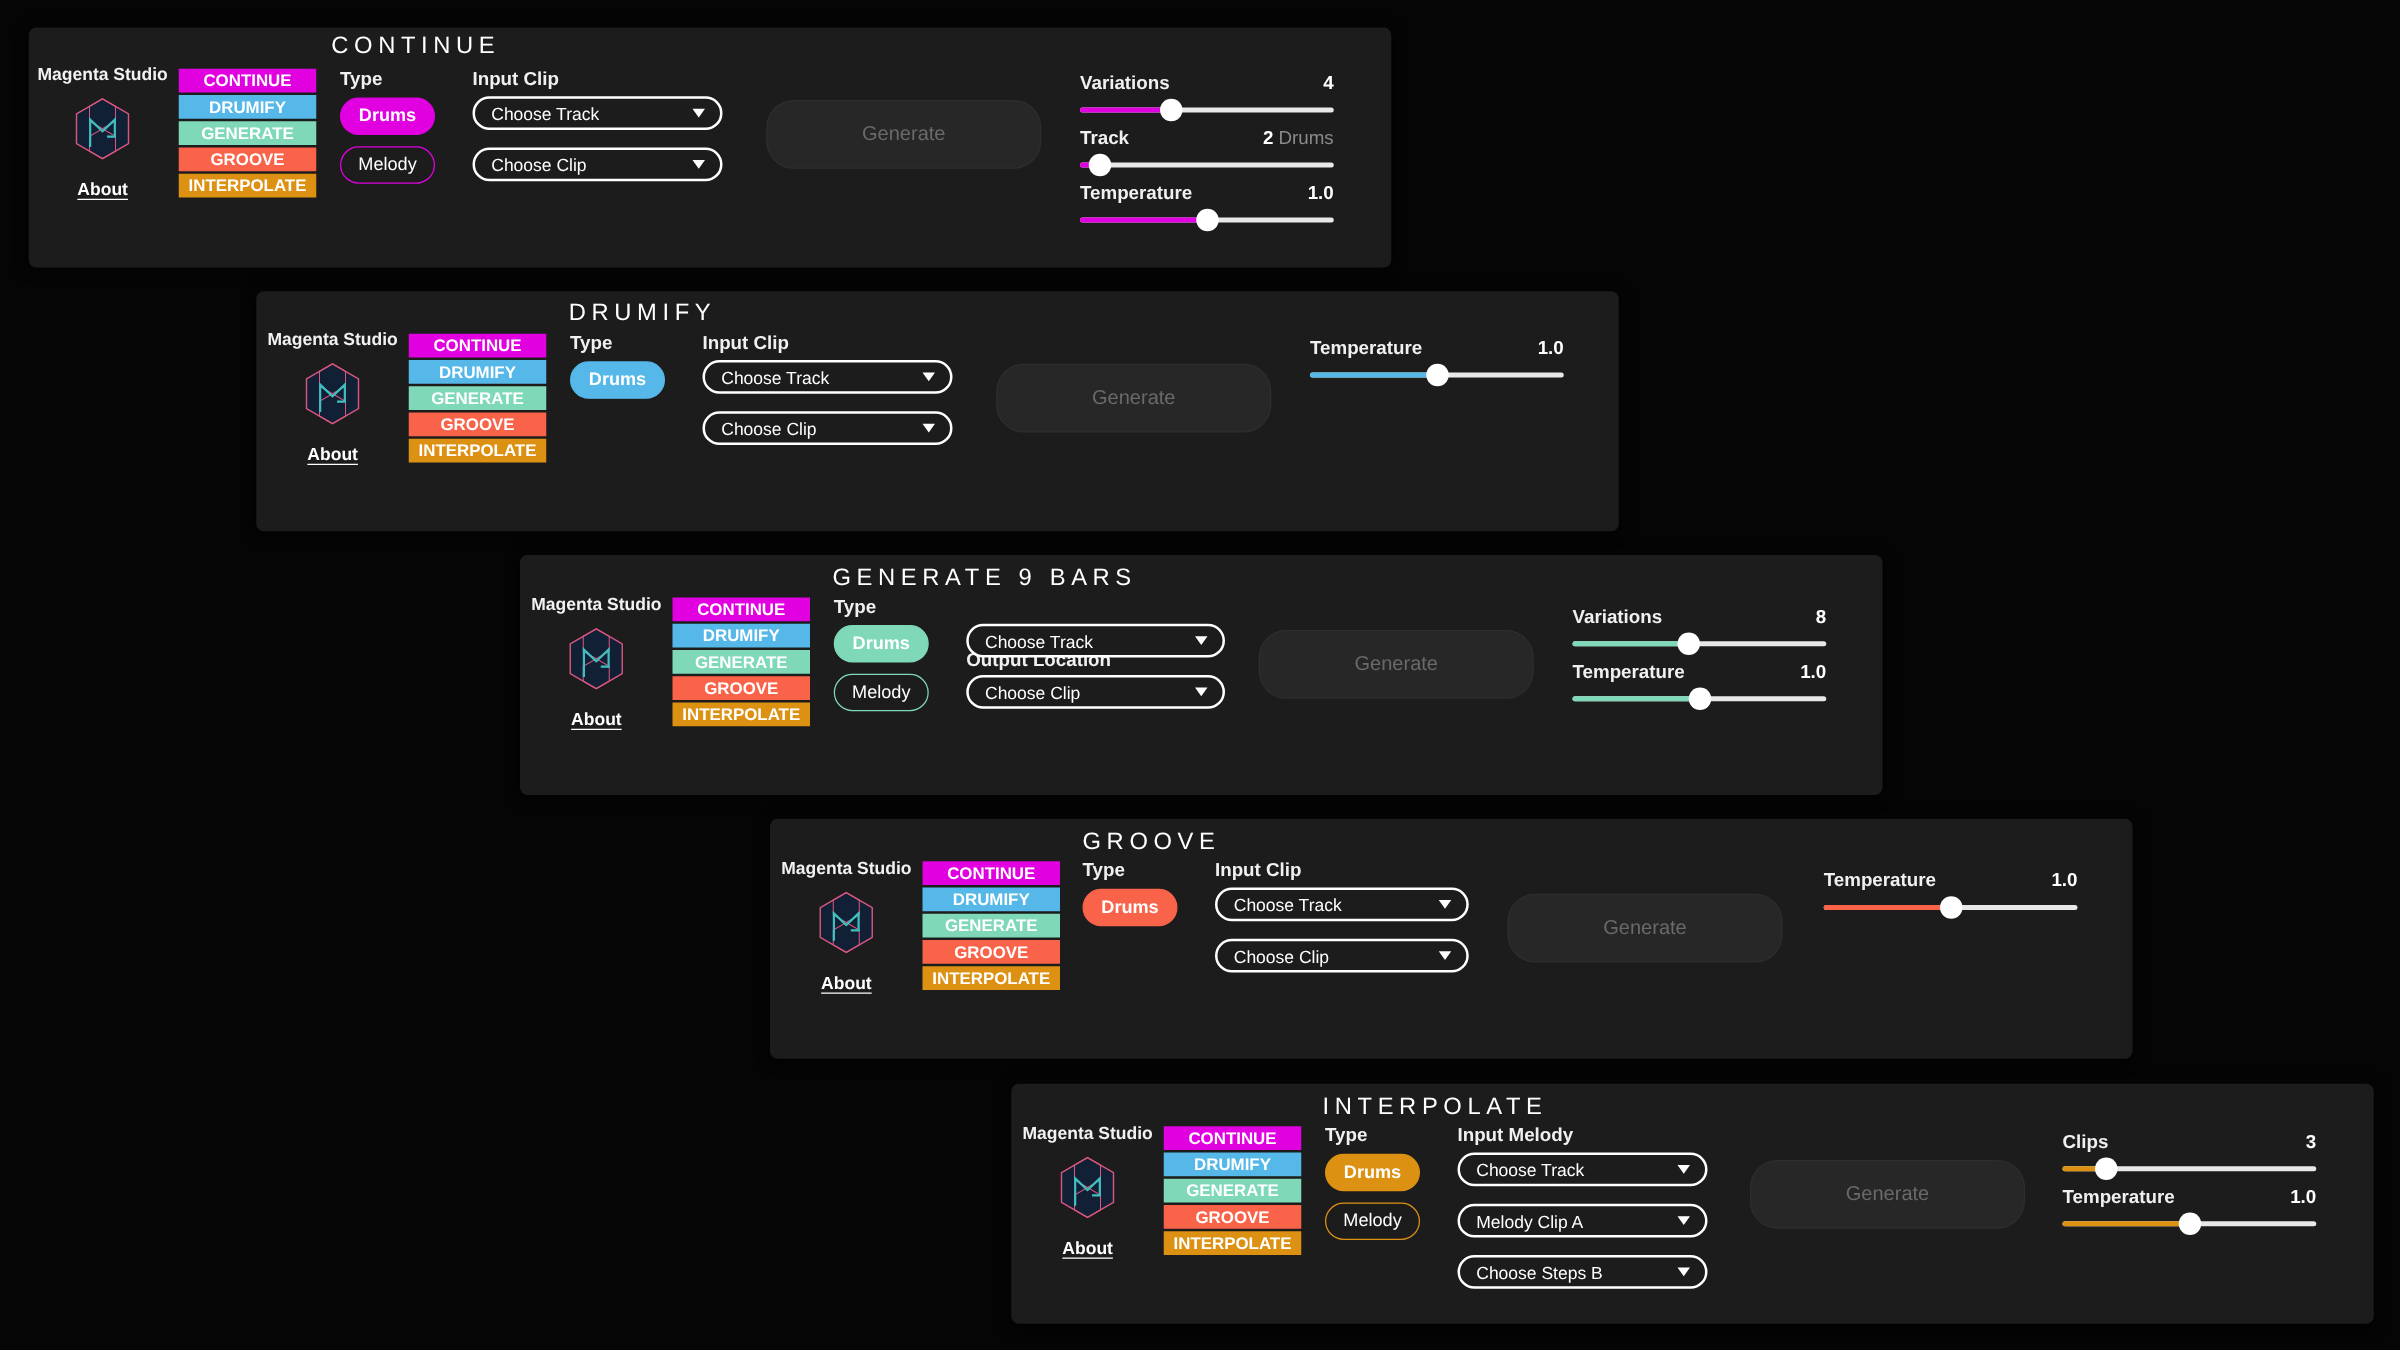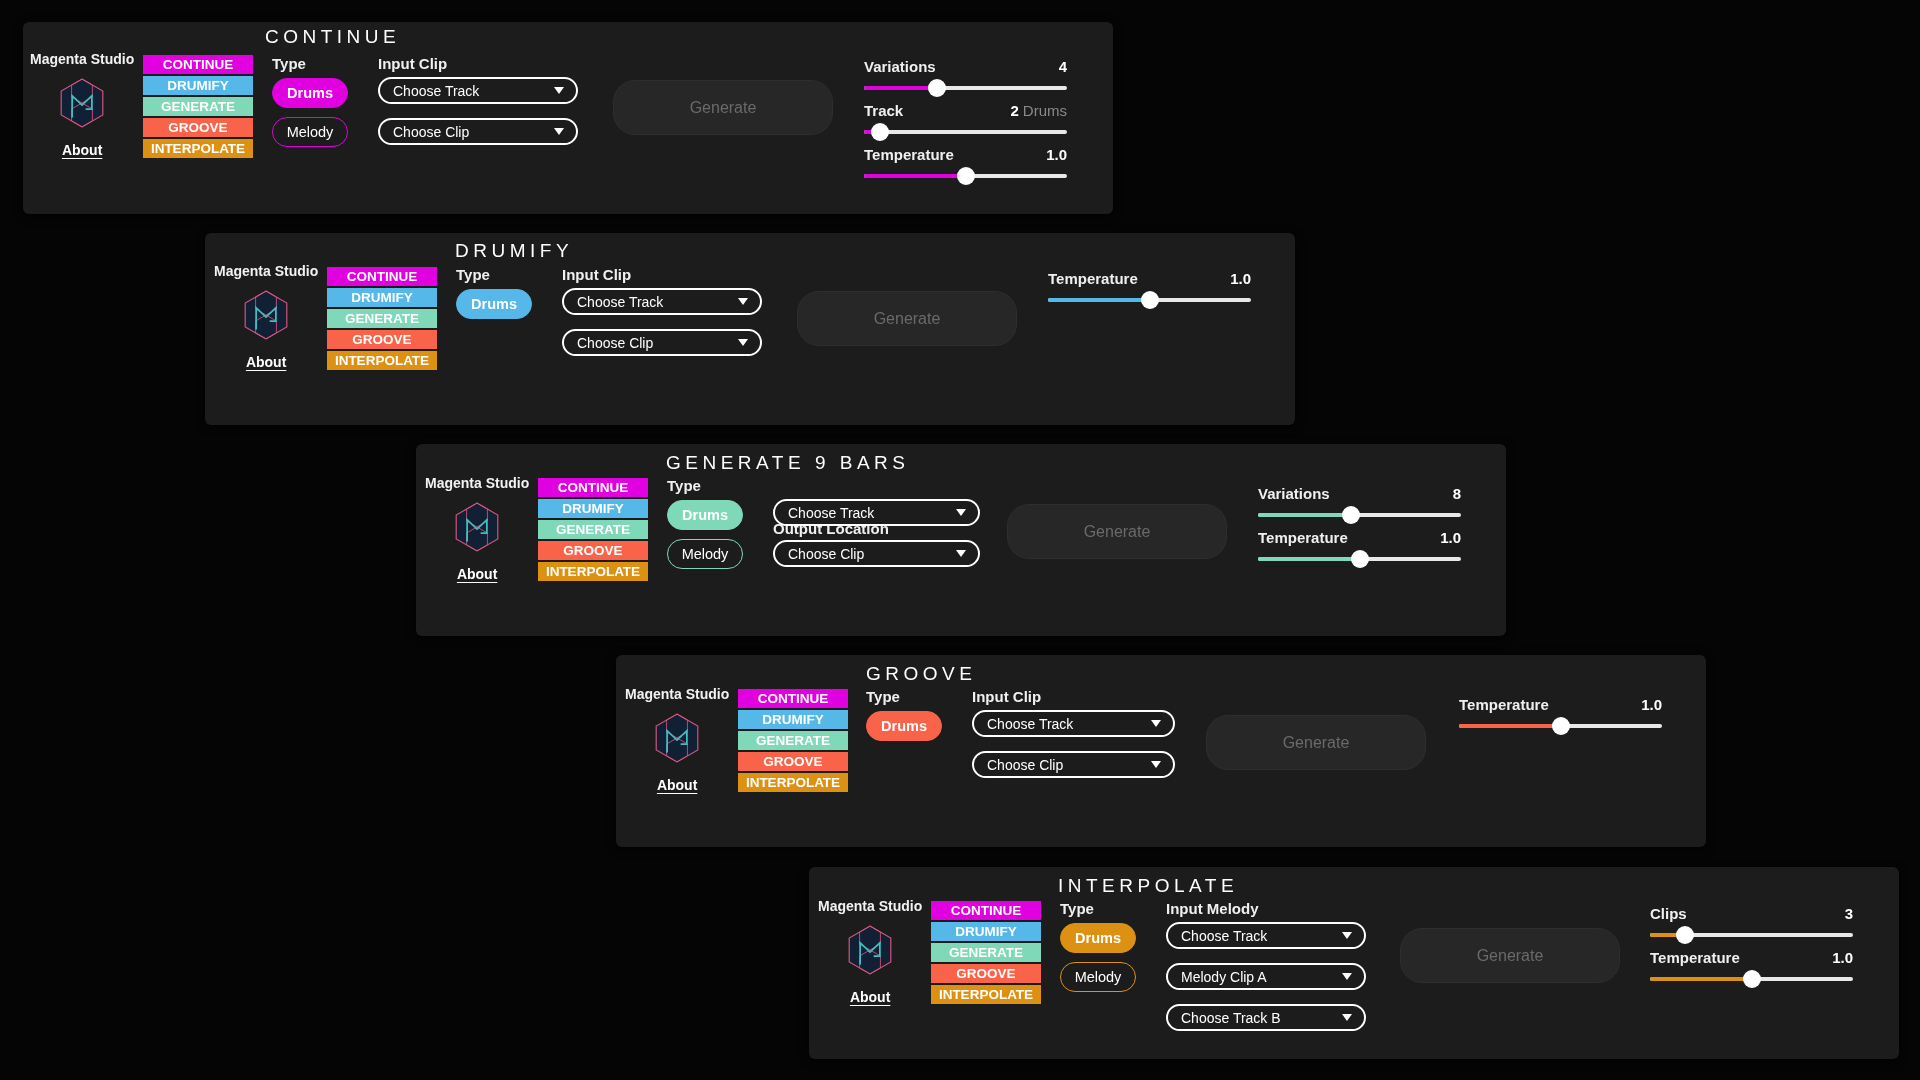--- a/index.html
+++ b/index.html
@@ -347,21 +347,21 @@
     <div class="pill unselected" style="left: 1060px; top: 962px; border: 1.6px solid rgb(221, 145, 19);">Melody</div>
     <div class="dropdown" style="left: 1166px; top: 922px; width: 200px;">
       <span class="dd-text">Choose Track</span>
       <span class="dd-caret"></span>
     </div>
     <div class="dropdown" style="left: 1166px; top: 963px; width: 200px;">
       <span class="dd-text">Melody Clip A</span>
       <span class="dd-caret"></span>
     </div>
     <div class="dropdown" style="left: 1166px; top: 1004px; width: 200px;">
-      <span class="dd-text">Choose Track B</span>
+      <span class="dd-text">Choose Steps B</span>
       <span class="dd-caret"></span>
     </div>
     <div class="generate-btn" style="left: 1400px; top: 928px; width: 220px; height: 55px;">Generate</div>
     <div class="slider-group" style="left: 1650px; top: 905px; width: 203px;">
       <div class="slider-head">
         <span class="slider-name">Clips</span>
         <span class="slider-val"><span>3</span></span>
       </div>
       <div class="slider-track">
         <div class="slider-fill" style="width: 17%; background: rgb(221, 145, 19);"></div>

